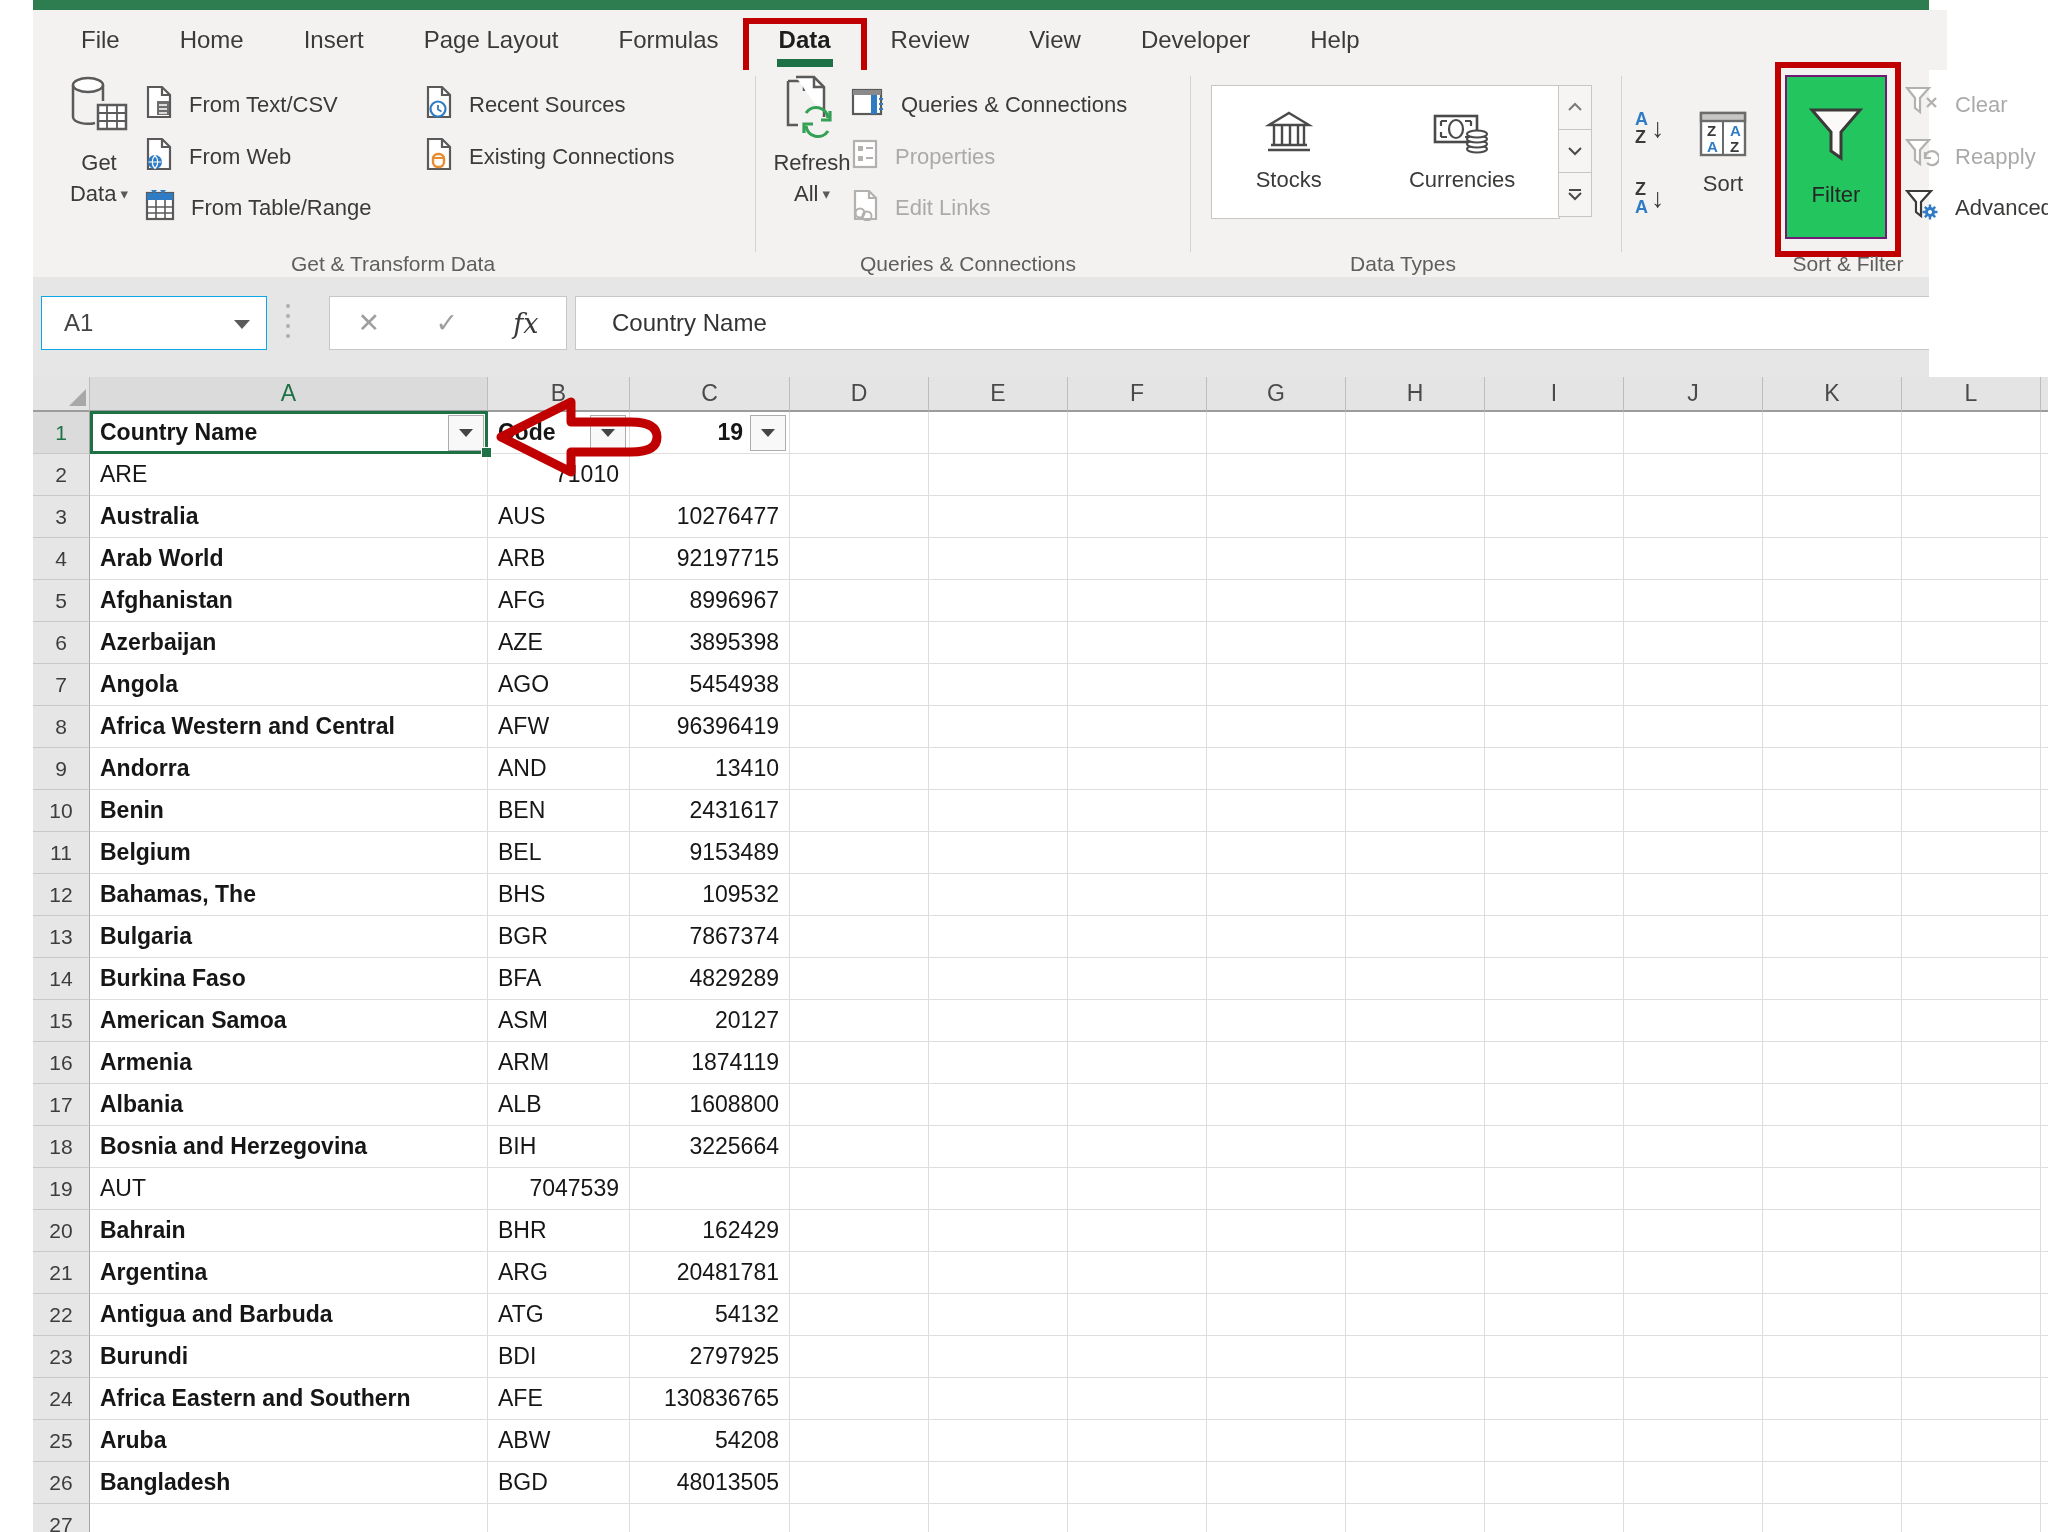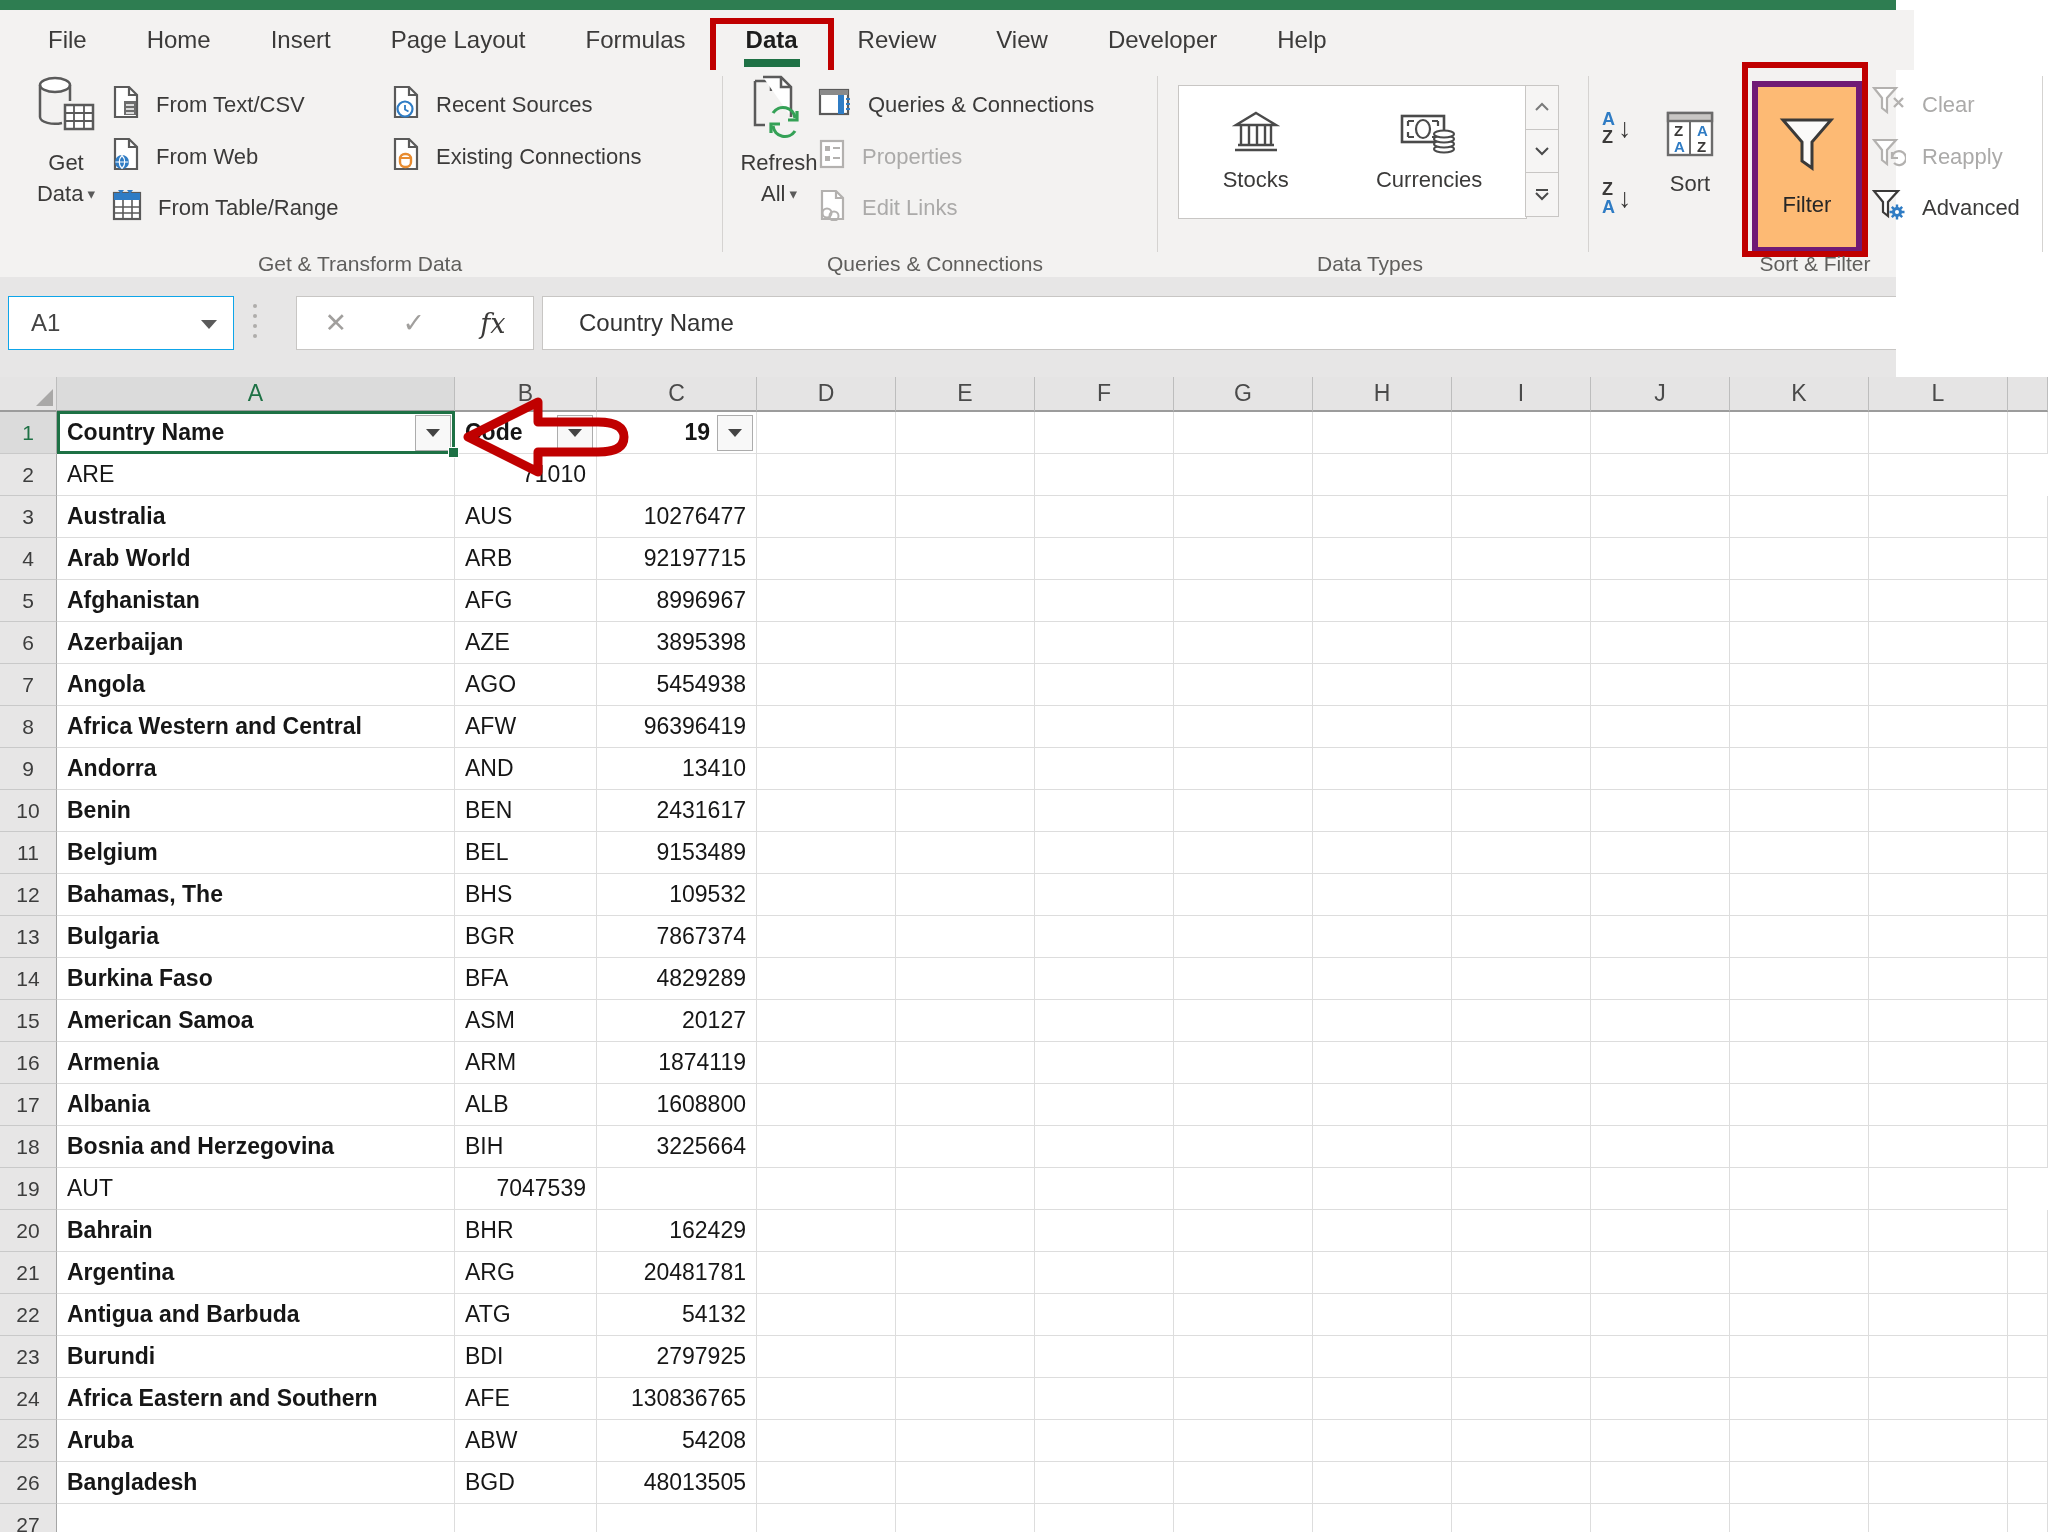--- a/index.html
+++ b/index.html
@@ -1,17 +1,17 @@
 <!DOCTYPE html>
 <html><head>
 <meta charset="utf-8">
 <style>
   html,body{margin:0;padding:0;width:2048px;height:1532px;overflow:hidden;
     font-family:"Liberation Sans",sans-serif;background:#fff;}
-  .screen{position:relative;width:1896px;height:1532px;background:#F3F2F1;}
+  .screen{position:relative;width:1896px;height:1532px;background:#F3F2F1;margin-left:33px;}
 
   
   .topbar{position:absolute;left:0;top:0;width:100%;height:10px;background:#2E7D51;}
 
   
   .tabs{position:absolute;left:0;top:10px;width:100%;height:60px;display:flex;
     padding-left:18px;background:#F3F2F1;}
   .tab{position:relative;height:60px;line-height:60px;padding:0 30px;font-size:24px;
     color:#3B3A39;white-space:nowrap;}
   .tab.selected{font-weight:bold;color:#1d1d1d;}
@@ -38,22 +38,22 @@
     flex-direction:column;}
   .gsbtn{flex:1;background:#F6F5F4;border:1px solid #C8C6C4;border-top:none;display:flex;
     align-items:center;justify-content:center;}
   .gsbtn:first-child{border-top:1px solid #C8C6C4;}
   .azbtn{position:absolute;width:52px;height:56px;display:flex;align-items:center;gap:3px;}
   .azl{display:flex;flex-direction:column;font-size:18px;font-weight:bold;line-height:18px;}
   .darr{font-size:27px;color:#3B3A39;font-weight:normal;}
   .blue{color:#2F7CC4;} .dark{color:#3B3A39;}
   .filter-redbox{position:absolute;left:1742px;top:-8px;width:114px;height:183px;
     border:6px solid #C00000;pointer-events:none;}
-  .filterbtn{position:absolute;left:1752px;top:11px;width:98px;height:160px;background:#fdba74;
-    border:6px solid #701a75;display:flex;flex-direction:column;align-items:center;
+  .filterbtn{position:absolute;left:1752px;top:5px;width:98px;height:160px;background:#22c55e;
+    border:2px solid #701a75;display:flex;flex-direction:column;align-items:center;
     justify-content:center;gap:10px;font-size:22px;color:#262626;}
   .sortbtn{position:absolute;left:1656px;top:8px;width:68px;height:152px;display:flex;
     flex-direction:column;align-items:center;justify-content:center;gap:8px;font-size:22px;color:#3B3A39;}
 
   
   .fbar{position:absolute;left:0;top:277px;width:100%;height:100px;background:#E7E6E6;}
   .namebox{position:absolute;left:8px;top:19px;width:224px;height:52px;background:#fff;
     border:1px solid #0ea5e9;display:flex;align-items:center;}
   .namebox .nval{margin-left:22px;font-size:24px;color:#444;}
   .nb-tri{position:absolute;right:16px;top:23px;width:0;height:0;

